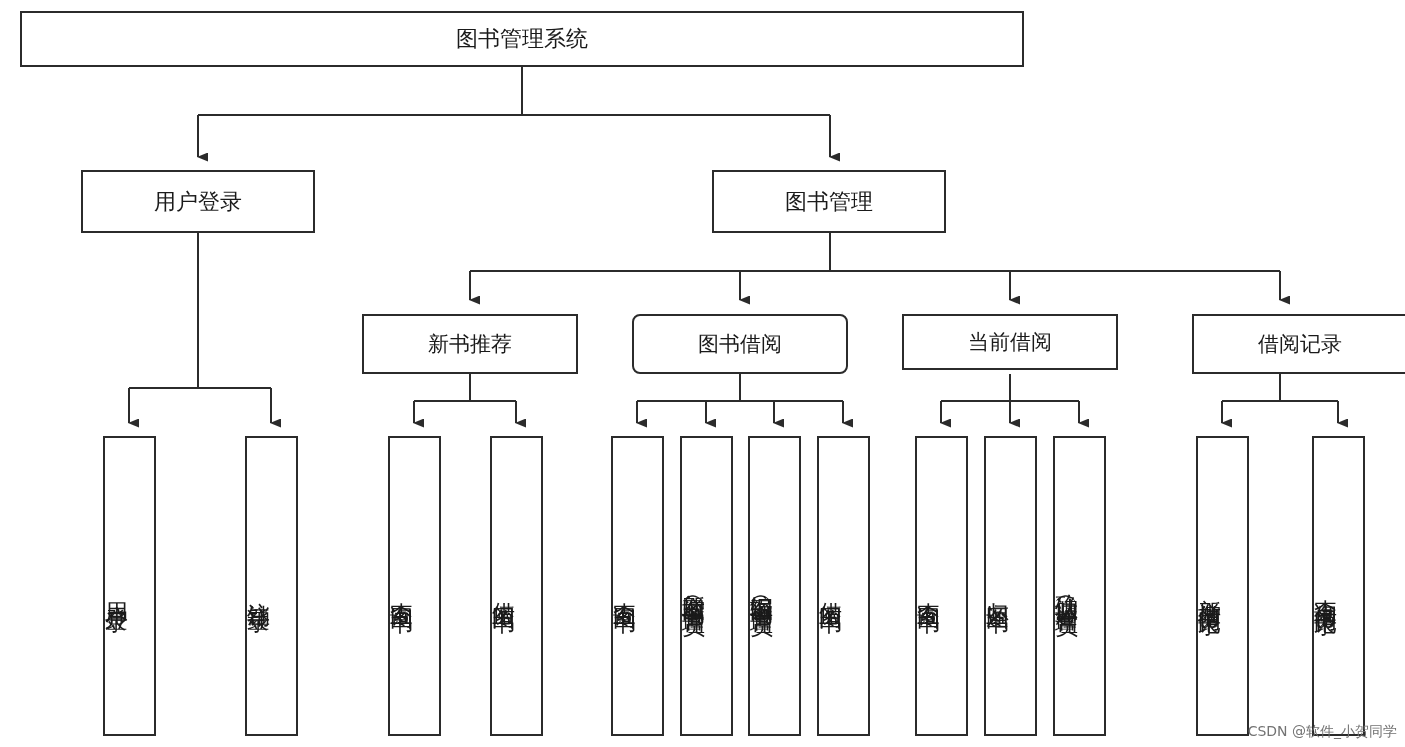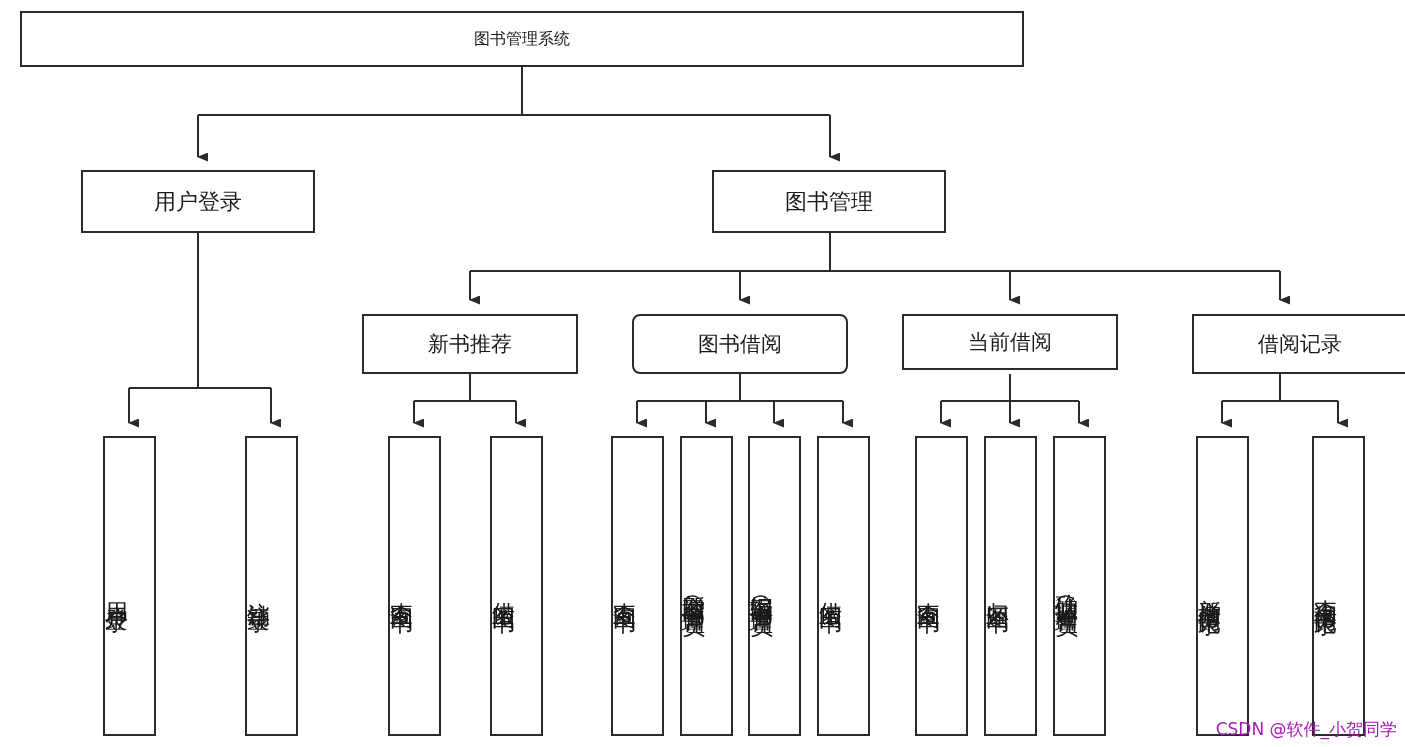--- a/index.html
+++ b/index.html
@@ -37,21 +37,21 @@
     z-index: 2;
   }
   .node-label {
     display: block;
     text-align: center;
     line-height: 1.0;
     color: #1a1a1a;
     white-space: nowrap;
   }
   .node-root .node-label {
-    font-size: 16px;
+    font-size: 22px;
   }
   .node-l2 .node-label {
     font-size: 22px;
   }
   .node-l3 .node-label {
     font-size: 21px;
   }
   .node-leaf {
     align-items: center;
     justify-content: flex-start;
@@ -62,22 +62,22 @@
     writing-mode: vertical-rl;
     text-orientation: upright;
     letter-spacing: 3px;
     line-height: 1.0;
     white-space: nowrap;
   }
   #watermark {
     position: absolute;
     right: 8px;
     bottom: 6px;
-    font-size: 17px;
-    color: #a21caf;
+    font-size: 14px;
+    color: #737373;
     z-index: 5;
     white-space: nowrap;
     font-family: "DejaVu Sans", "Liberation Sans", sans-serif;
   }
 </style>
 </head>
 <body>
 
 <div id="diagram-root">
 

